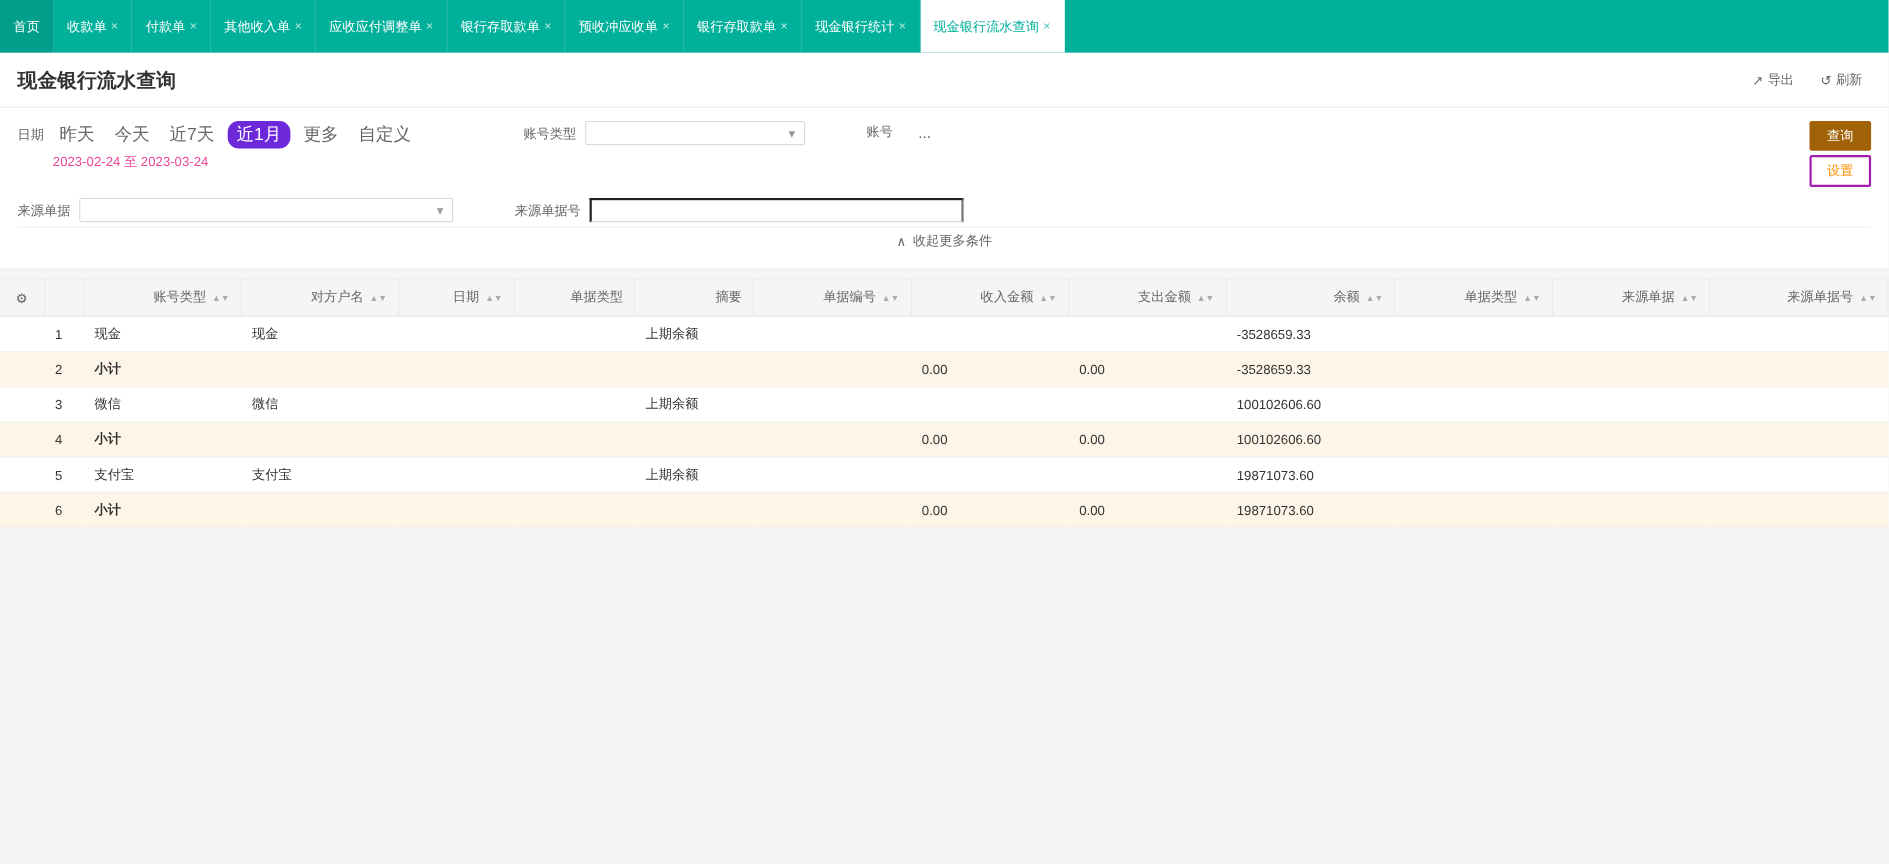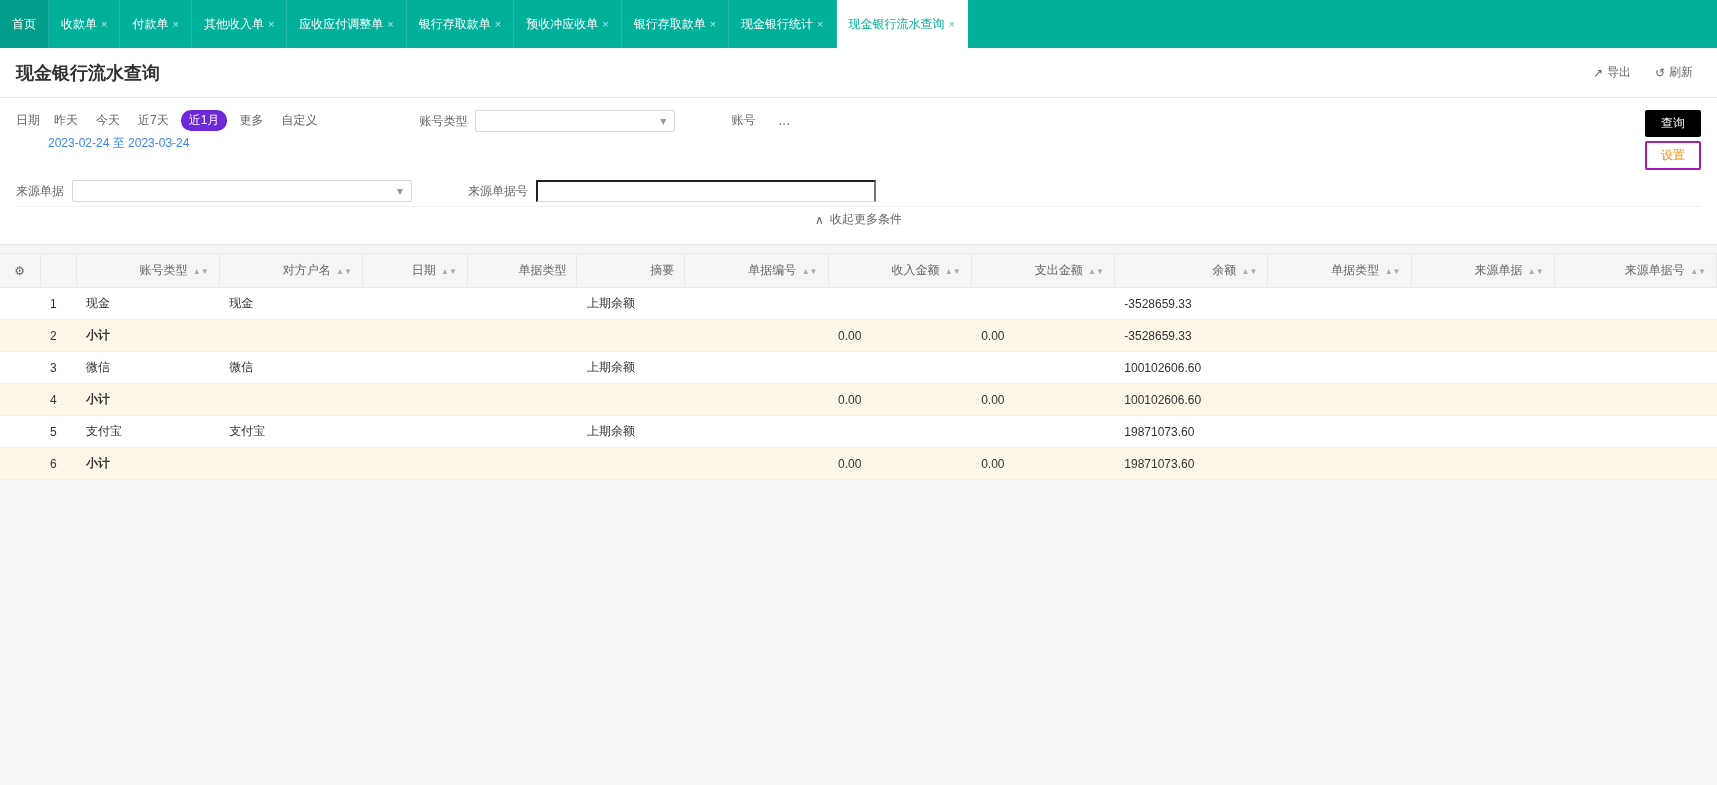--- a/index.html
+++ b/index.html
@@ -47,39 +47,39 @@
 
     
     .filter-area {
       background: #fff;
       padding: 12px 16px;
       border-bottom: 1px solid #e8e8e8;
     }
     .filter-label { color: #666; white-space: nowrap; font-size: 12px; }
     .date-shortcuts { display: flex; align-items: center; gap: 6px; }
     .date-btn {
-      padding: 2px 6px; cursor: pointer; color: #666; font-size: 12px;
+      padding: 2px 6px; cursor: pointer; color: #666; font-size: 16px;
       border-radius: 2px;
     }
     .date-btn.active {
       background: #6d28d9; color: #fff; border-radius: 10px; padding: 2px 8px;
     }
-    .date-range { color: #3b82f6; font-size: 12px; margin-left: 4px; }
+    .date-range { color: #ec4899; font-size: 12px; margin-left: 4px; }
     .filter-select {
       display: flex; align-items: center; gap: 4px;
       border: 1px solid #d9d9d9; padding: 3px 8px; border-radius: 2px;
       min-width: 160px; cursor: pointer; background: #fff;
     }
     .filter-select .arrow { color: #999; margin-left: auto; }
     .filter-input-wide {
       border-bottom: 1px solid #d9d9d9; padding: 2px 4px;
       min-width: 340px; background: transparent;
     }
     .btn-query {
-      background: #000000; color: #fff; border: none; padding: 5px 16px;
+      background: #a16207; color: #fff; border: none; padding: 5px 16px;
       border-radius: 2px; cursor: pointer; font-size: 12px;
     }
     .btn-settings {
       background: #fff; color: #ff8c00; border: 2px solid #a21caf;
       padding: 4px 12px; border-radius: 2px; cursor: pointer; font-size: 12px;
     }
     .action-buttons {
       display: flex; flex-direction: column; gap: 4px;
     }
     .dots-btn { color: #666; cursor: pointer; padding: 2px 4px; font-size: 14px; }

